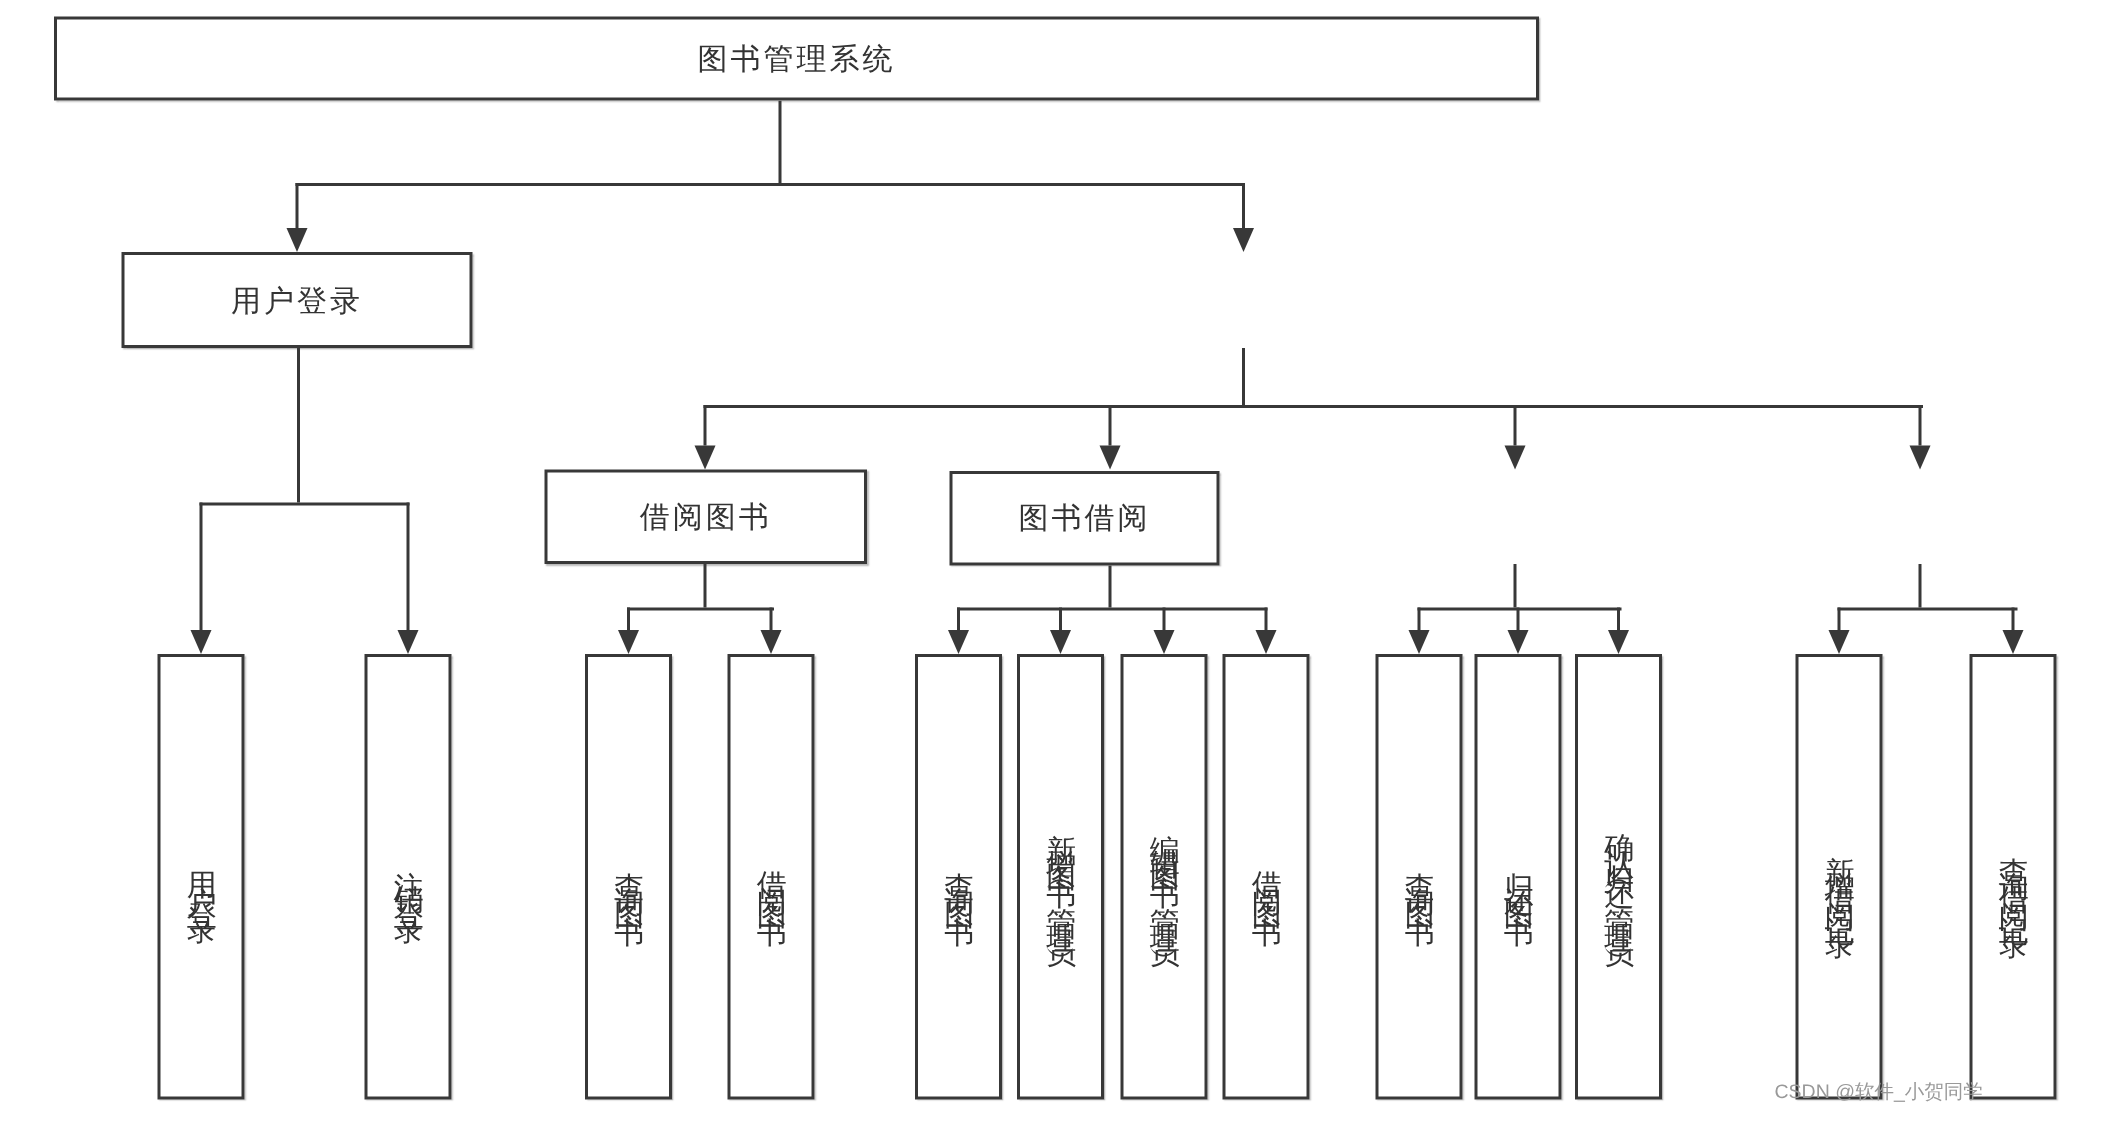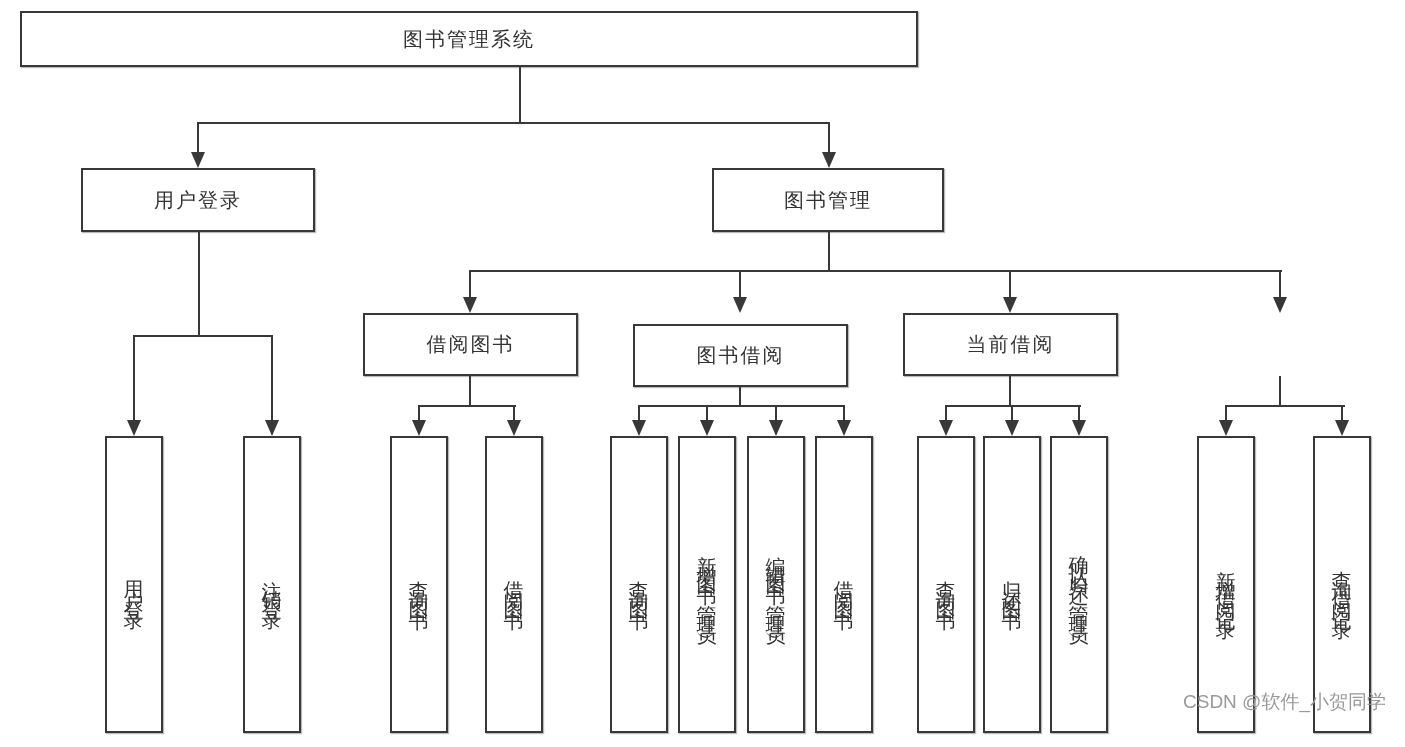--- a/index.html
+++ b/index.html
@@ -46,51 +46,45 @@
   .ah{
     position:absolute;
     width:0;height:0;
     border-left:7px solid transparent;
     border-right:7px solid transparent;
     border-top:16px solid var(--line);
     z-index:1;
   }
   .watermark{
     position:absolute;
-    left:1183px;top:689px;
-    font-size:19px;
+    left:1183px;top:719px;
+    font-size:13px;
     color:var(--wm);
     white-space:nowrap;
     z-index:3;
   }
 </style>
 </head>
 <body>
 
 <div class="canvas">
 
-  <div class="box hbox" style="left:20px;top:11px;width:898px;height:56px">
+  <div class="box hbox" style="left:36px;top:11px;width:990px;height:56px">
     <span class="lbl">图书管理系统</span>
   </div>
 
   <div class="box hbox" style="left:81px;top:168px;width:234px;height:64px">
     <span class="lbl">用户登录</span>
   </div>
-  <div class="box hbox" style="left:712px;top:168px;width:232px;height:64px">
-    <span class="lbl">图书管理</span>
-  </div>
 
   <div class="box hbox" style="left:363px;top:313px;width:215px;height:63px">
     <span class="lbl">借阅图书</span>
   </div>
-  <div class="box hbox" style="left:633px;top:324px;width:215px;height:63px">
+  <div class="box hbox" style="left:633px;top:314px;width:180px;height:63px">
     <span class="lbl">图书借阅</span>
-  </div>
-  <div class="box hbox" style="left:903px;top:313px;width:215px;height:63px">
-    <span class="lbl">当前借阅</span>
   </div>
 
   <div class="box vbox" style="left:105px;top:436px;width:58px;height:297px">
     <span class="lbl">用户登录</span>
   </div>
   <div class="box vbox" style="left:243px;top:436px;width:58px;height:297px">
     <span class="lbl">注销登录</span>
   </div>
   <div class="box vbox" style="left:390px;top:436px;width:58px;height:297px">
     <span class="lbl">查询图书</span>

